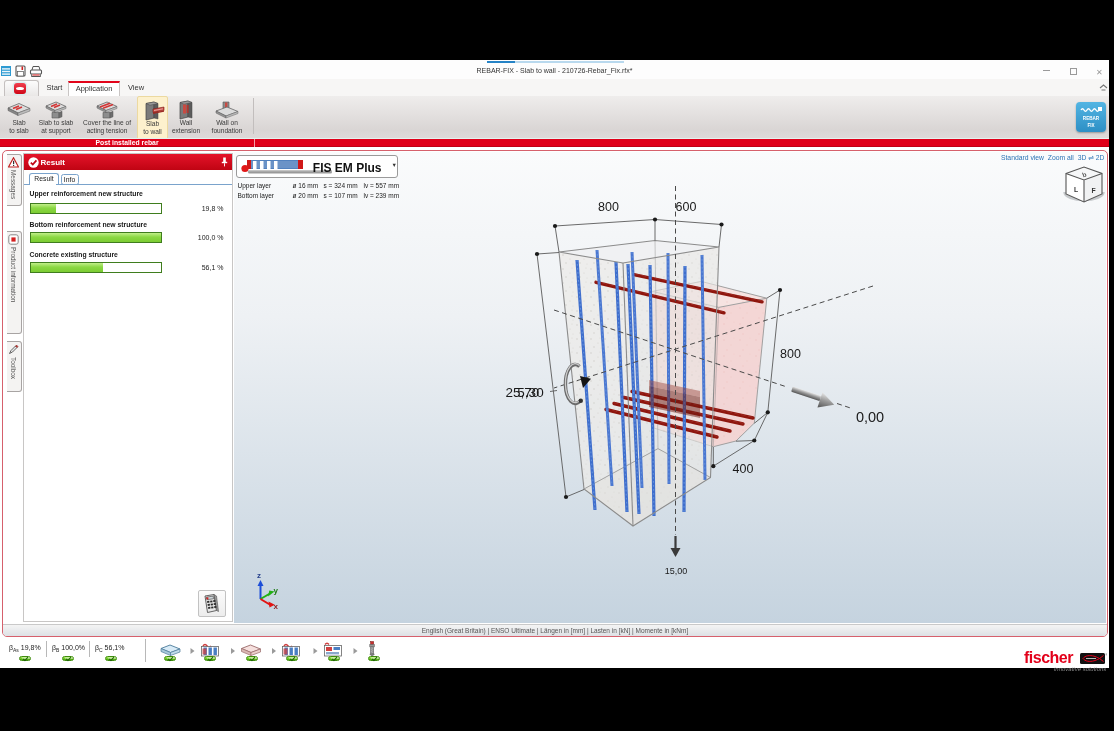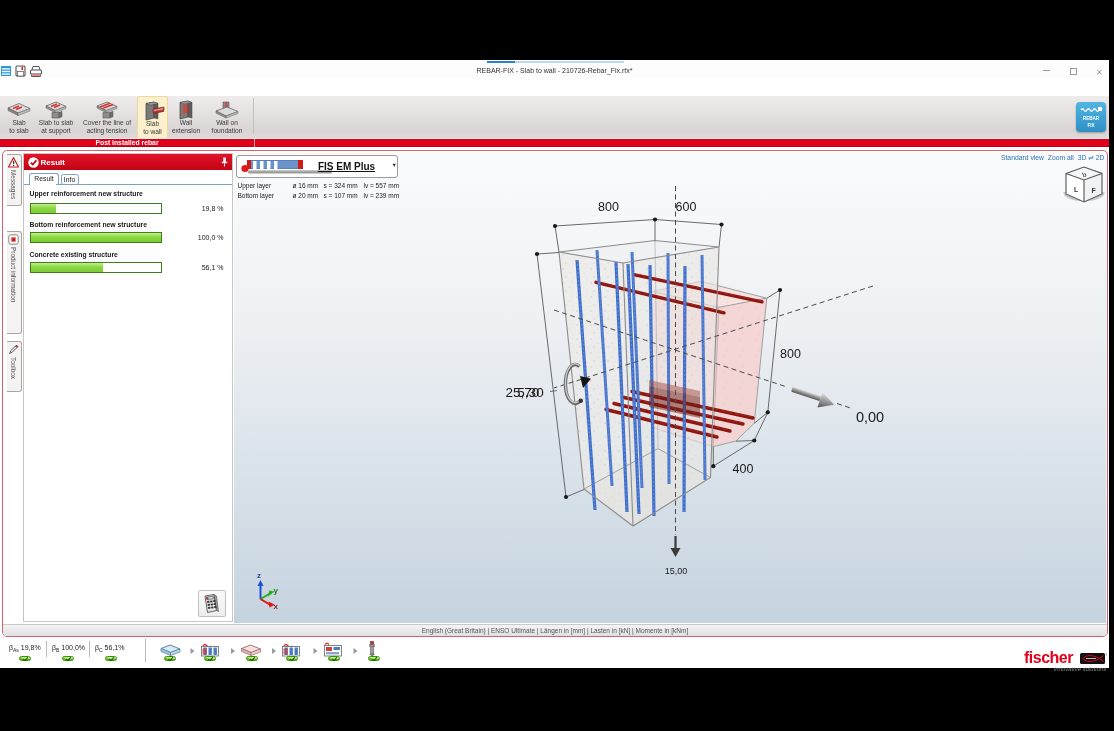--- a/index.html
+++ b/index.html
@@ -100,20 +100,32 @@
     </svg>
     <div id="progress-strip">
         <b></b>
       </div>
     <div id="titletext">REBAR-FIX - Slab to wall - 210726-Rebar_Fix.rfx*</div>
     <div class="winbtn" style="left:1043px;top:10px;width:7px;height:1px;background:#9a9a9a;"></div>
     <div class="winbtn" style="left:1069.5px;top:7.5px;width:5px;height:5px;border:1px solid #9a9a9a;"></div>
     <div class="winbtn" style="left:1096px;top:7.5px;font-size:8px;color:#9a9a9a;">✕</div>
   </div>
 
+  <div id="tabrow">
+    <div id="apptab">
+        <div id="appbtn"></div>
+      </div>
+    <div class="tab" style="left:41px;width:27px;">Start</div>
+    <div class="tab" id="tab-app" style="left:68px;width:50px;">Application</div>
+    <div class="tab" style="left:122px;width:28px;">View</div>
+    <svg width="9" height="7" viewBox="0 0 9 7" style="position:absolute;left:1099px;top:5px;">
+        <path d="M1,4 L4.5,1 L8,4" fill="none" stroke="#777" stroke-width="1.1"></path>
+        <path d="M2.5,6 L6.5,6" stroke="#777" stroke-width="1"></path>
+      </svg>
+  </div>
 
   <div id="ribbon">
     <div class="rbtn" style="left:4px;width:30px;">
       <svg width="26" height="18" viewBox="0 0 26 18">
           <polygon points="2,8 13,3.5 24,8.5 12,13" fill="#dcdcdc" stroke="#666" stroke-width="0.8"></polygon>
           <polygon points="2,8 12,13 12,15.5 2,10.5" fill="#888" stroke="#555" stroke-width="0.5"></polygon>
           <polygon points="12,13 24,8.5 24,11 12,15.5" fill="#bcbcbc" stroke="#666" stroke-width="0.5"></polygon>
           <path d="M7,8.5 L13,6 M10,9.5 L16,7" stroke="#d23535" stroke-width="1.6"></path>
         </svg>
       <div class="lbl">Slab<br>to slab</div>
@@ -467,21 +479,21 @@
               <rect x="21" y="4" width="3.5" height="8"></rect>
               <rect x="28" y="4" width="3.5" height="8"></rect>
               <rect x="35" y="4" width="3.5" height="8"></rect>
             </g>
           <rect x="8" y="3" width="4" height="9" fill="#d01818"></rect>
           <rect x="59" y="3" width="5" height="9" fill="#d01818"></rect>
           <circle cx="6" cy="11.5" r="3.6" fill="#e01818"></circle>
           <rect x="9" y="13" width="84" height="3.4" rx="1.5" fill="#9a9a9a"></rect>
           <rect x="9" y="13" width="84" height="1.4" fill="#c4c4c4"></rect>
         </svg>
-        <div class="abs" style="left:75px;top:4.5px;width:70px;text-align:center;font-size:10px;font-weight:bold;color:#111;text-decoration:underline;">FIS EM Plus</div>
+        <div class="abs" style="left:75px;top:4.5px;width:70px;text-align:right;font-size:12px;font-weight:bold;color:#111;">FIS EM Plus</div>
         <div class="abs" style="left:155px;top:6px;font-size:5.5px;color:#333;">▼</div>
       </div>
       <div class="abs" style="left:4px;top:30px;font-size:6.5px;color:#222;width:170px;">
         <div style="position:relative;height:10px;">
           <span class="abs" style="left:0;">Upper layer</span>
             <span class="abs" style="left:55px;">ø 16 mm</span>
           <span class="abs" style="left:86px;">s = 324 mm</span>
             <span class="abs" style="left:126px;">lv = 557 mm</span>
         </div>
         <div style="position:relative;height:10px;">

